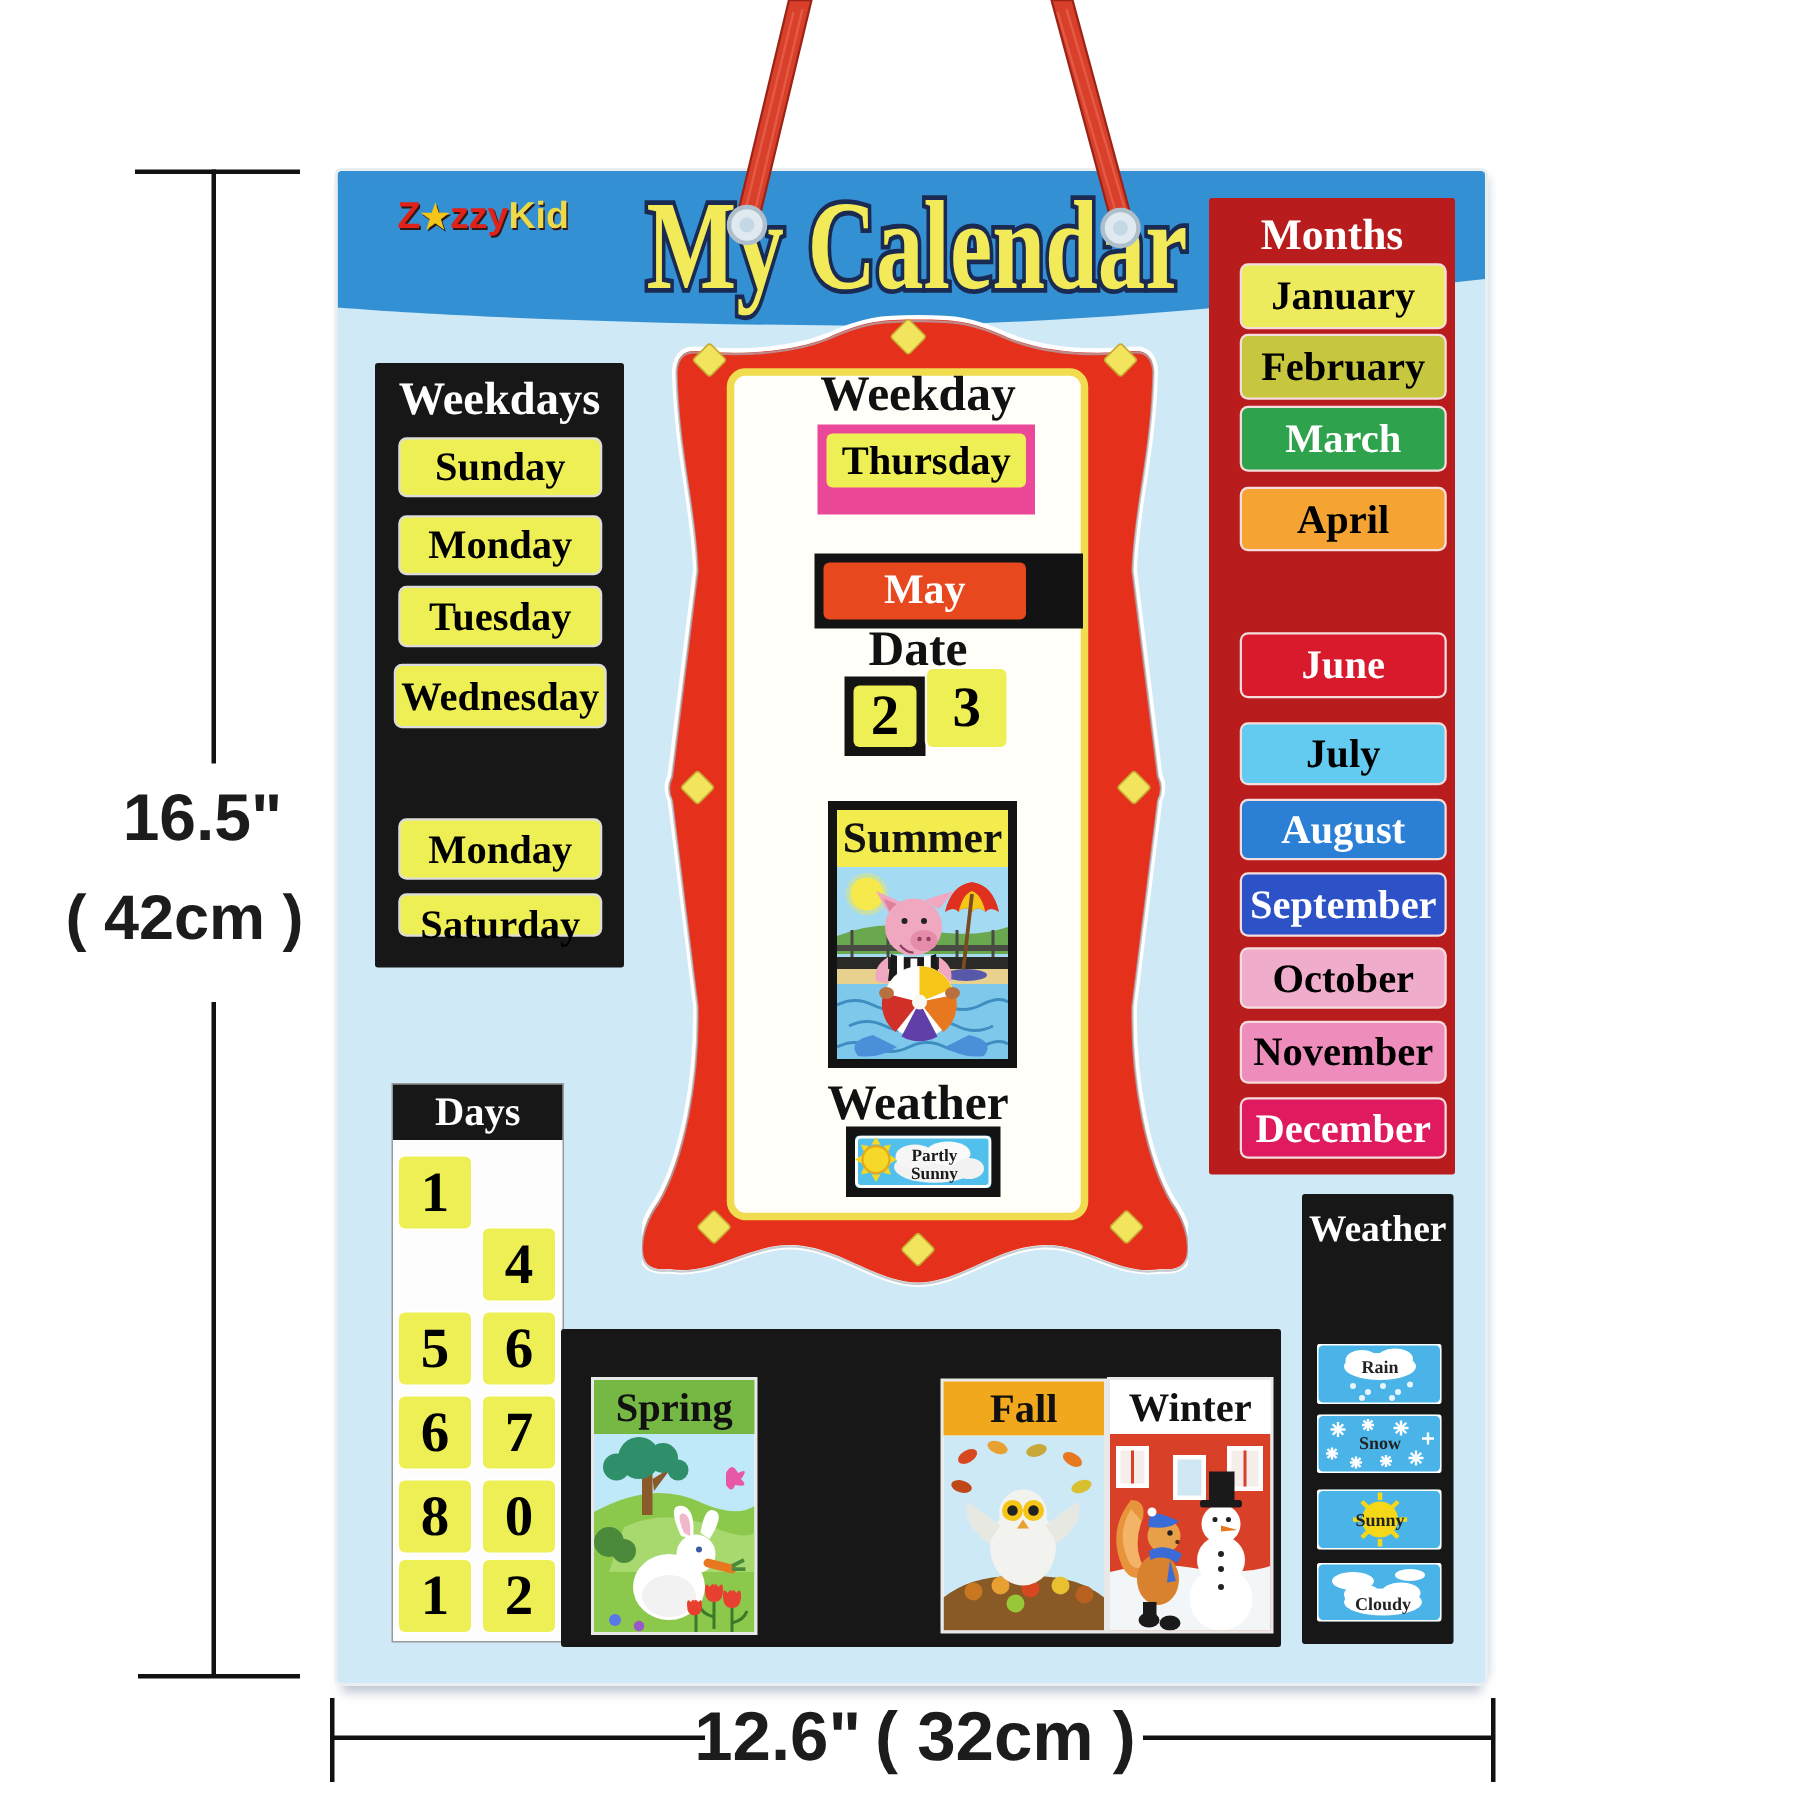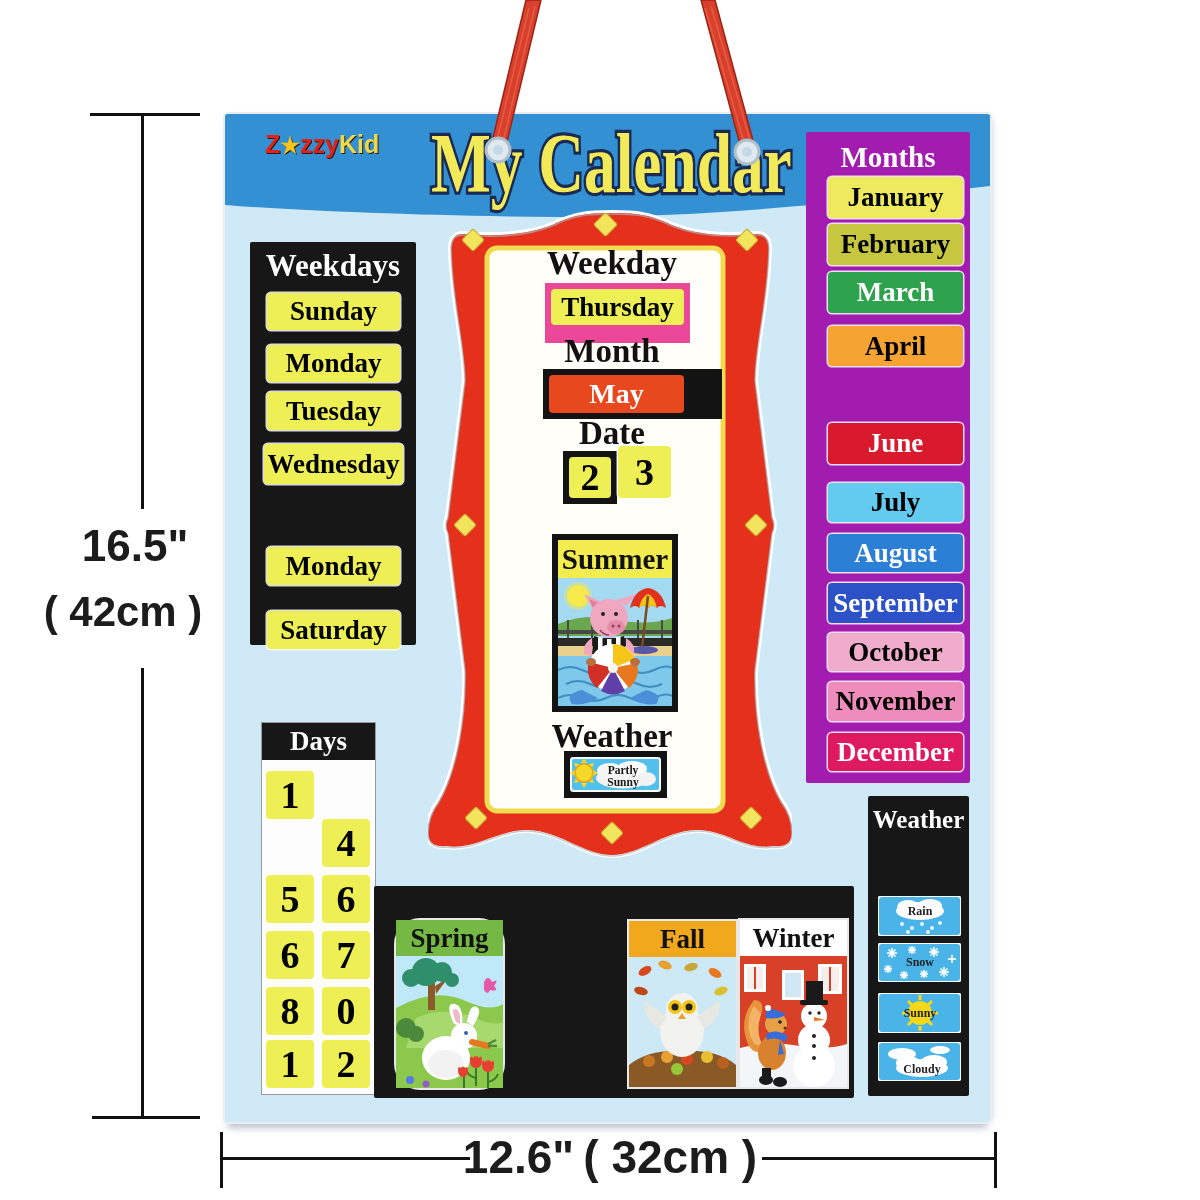--- a/index.html
+++ b/index.html
@@ -58,24 +58,24 @@
     <div class="tag" style="left:17px;top:51px;width:133px;height:37px;background:#edef55;font-size:27px;line-height:37px;">Sunday</div>
 
     <div class="tag" style="left:17px;top:103px;width:133px;height:37px;background:#edef55;font-size:27px;line-height:37px;">Monday</div>
 
     <div class="tag" style="left:17px;top:150px;width:133px;height:38px;background:#edef55;font-size:27px;line-height:38px;">Tuesday</div>
 
     <div class="tag" style="left:14px;top:202px;width:139px;height:40px;background:#edef55;font-size:27px;line-height:40px;">Wednesday</div>
 
     <div class="tag" style="left:17px;top:305px;width:133px;height:38px;background:#edef55;font-size:27px;line-height:38px;">Monday</div>
 
-    <div class="tag" style="left:17px;top:355px;width:133px;height:38px;background:#edef55;font-size:27px;line-height:38px;margin-top:14px;">Saturday</div>
-  </div>
-
-  <div class="abs" style="left:581px;top:18px;width:164px;height:651px;background:#a21caf;border-radius:2px;">
+    <div class="tag" style="left:17px;top:355px;width:133px;height:26px;background:#edef55;font-size:27px;line-height:38px;">Saturday</div>
+  </div>
+
+  <div class="abs" style="left:581px;top:18px;width:164px;height:651px;background:#b91c1c;border-radius:2px;">
 
     <div class="panel-title" style="position:absolute;left:0;top:9px;width:100%;font-size:29px;">Months</div>
 
     <div class="tag" style="left:22px;top:45px;width:135px;height:41px;background:#eeea5e;font-size:27px;line-height:41px;">January</div>
 
     <div class="tag" style="left:22px;top:92px;width:135px;height:41px;background:#c6c73e;font-size:27px;line-height:41px;">February</div>
 
     <div class="tag" style="left:22px;top:140px;width:135px;height:41px;background:#2ea24c;font-size:27px;line-height:41px;color:#fff;">March</div>
 
     <div class="tag" style="left:22px;top:194px;width:135px;height:40px;background:#f5a434;font-size:27px;line-height:40px;">April</div>
@@ -142,21 +142,20 @@
     <rect x="176" y="615" width="16" height="16" rx="2" transform="rotate(45 184 623)" fill="#f3e45d" stroke="#c8a830" stroke-width="1"></rect>
   </svg>
 
   <div class="abs serifb" style="left:287px;top:131px;width:200px;text-align:center;font-size:33px;color:#111;">Weekday</div>
 
   <div class="abs" style="left:320px;top:169px;width:145px;height:60px;background:#ec4899;">
 
     <div class="tag" style="left:6px;top:6px;width:133px;height:36px;background:#edef55;font-size:27px;line-height:36px;box-shadow:none;">Thursday</div>
   </div>
 
-  <div class="abs serifb" style="left:287px;top:219px;width:200px;text-align:center;font-size:33px;color:#111;">Month</div>
 
   <div class="abs" style="left:318px;top:255px;width:147px;height:50px;background:#131313;padding-left:32px;">
 
     <div class="tag" style="left:6px;top:6px;width:135px;height:38px;background:#e8481e;font-size:28px;line-height:38px;box-shadow:none;color:#fff;">May</div>
   </div>
 
   <div class="abs serifb" style="left:287px;top:301px;width:200px;text-align:center;font-size:33px;color:#111;">Date</div>
 
   <div class="abs" style="left:338px;top:337px;width:54px;height:53px;background:#131313;">
     <div class="tag" style="left:6px;top:6px;width:42px;height:41px;background:#edef55;font-size:38px;line-height:41px;box-shadow:none;">2</div>
@@ -276,21 +275,21 @@
     <div class="tag" style="left:60px;top:264px;width:48px;height:48px;background:#edef55;font-size:38px;line-height:48px;">0</div>
 
     <div class="tag" style="left:4px;top:317px;width:48px;height:48px;background:#edef55;font-size:38px;line-height:48px;">1</div>
 
     <div class="tag" style="left:60px;top:317px;width:48px;height:48px;background:#edef55;font-size:38px;line-height:48px;">2</div>
   </div>
 
   <div class="abs" style="left:149px;top:772px;width:480px;height:212px;background:#171717;border-radius:2px;">
 
 
-    <div class="abs" style="left:22px;top:34px;width:107px;height:168px;background:#fff;box-shadow:0 0 0 2px #e8e8e8;border-radius:24px;">
+    <div class="abs" style="left:22px;top:34px;width:107px;height:168px;background:#fff;box-shadow:0 0 0 2px #e8e8e8;">
       <div class="abs serifb" style="left:0;top:0;width:107px;height:36px;background:#76b844;text-align:center;font-size:27px;line-height:36px;color:#111;">Spring</div>
 
       <svg class="abs" style="left:0;top:36px;" width="107" height="132" viewBox="0 0 107 132">
         <rect width="107" height="132" fill="#bfe8f8"></rect>
         <path d="M0,52 Q40,30 72,46 Q95,56 107,48 V132 H0 Z" fill="#8cc84b"></path>
         <path d="M20,62 Q50,48 84,64 Q100,70 107,66 V92 H10 Z" fill="#a8d96e"></path>
         <rect x="32" y="22" width="7" height="32" fill="#8a5a2a"></rect>
         <path d="M39,30 L52,22 L40,38 Z" fill="#8a5a2a"></path>
         <circle cx="30" cy="16" r="14" fill="#2f8f6a"></circle>
         <circle cx="15" cy="22" r="9" fill="#2f8f6a"></circle>

